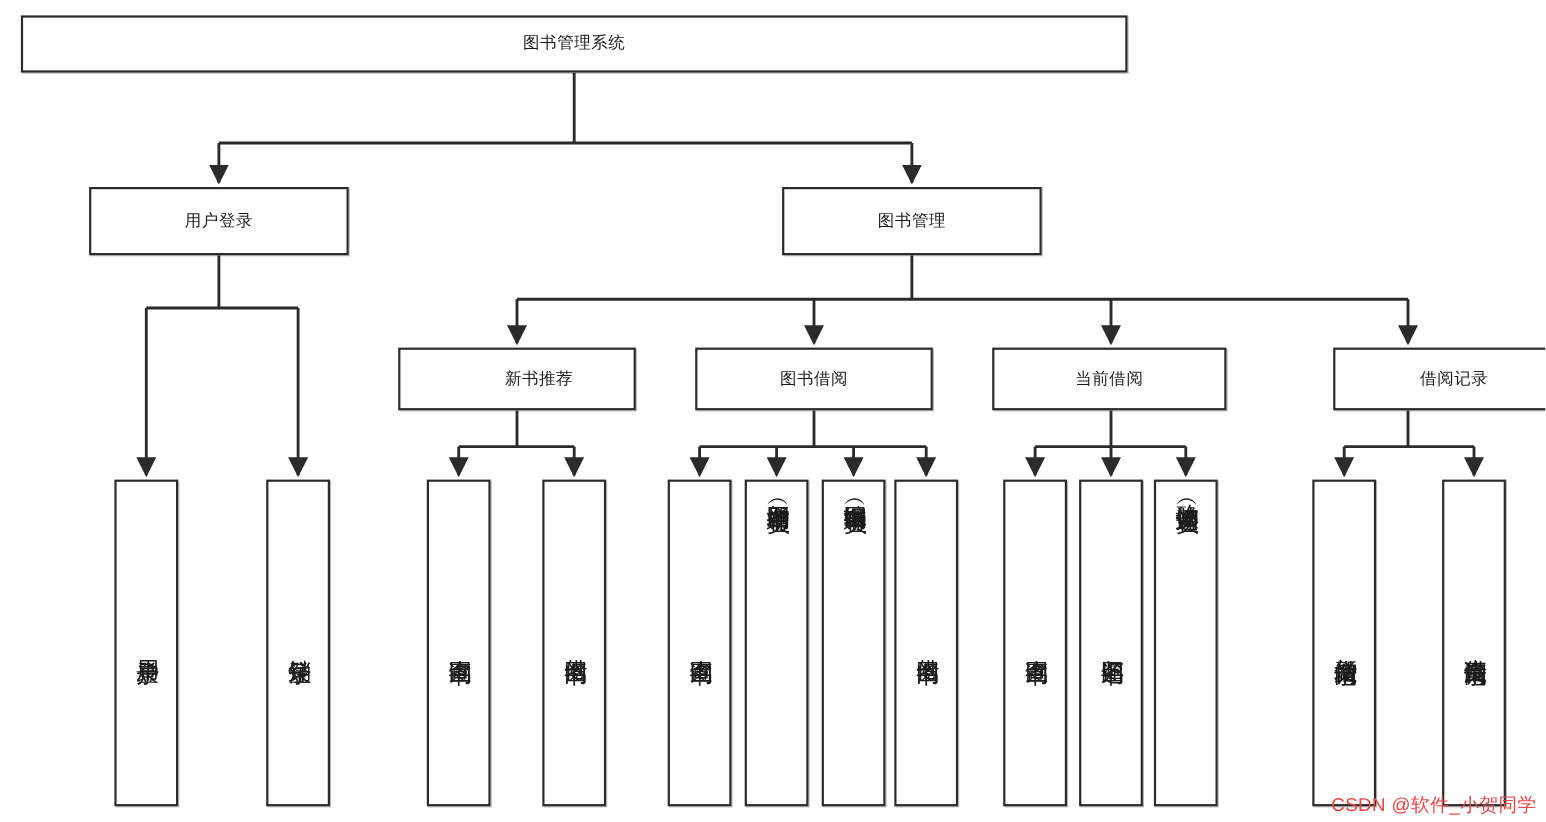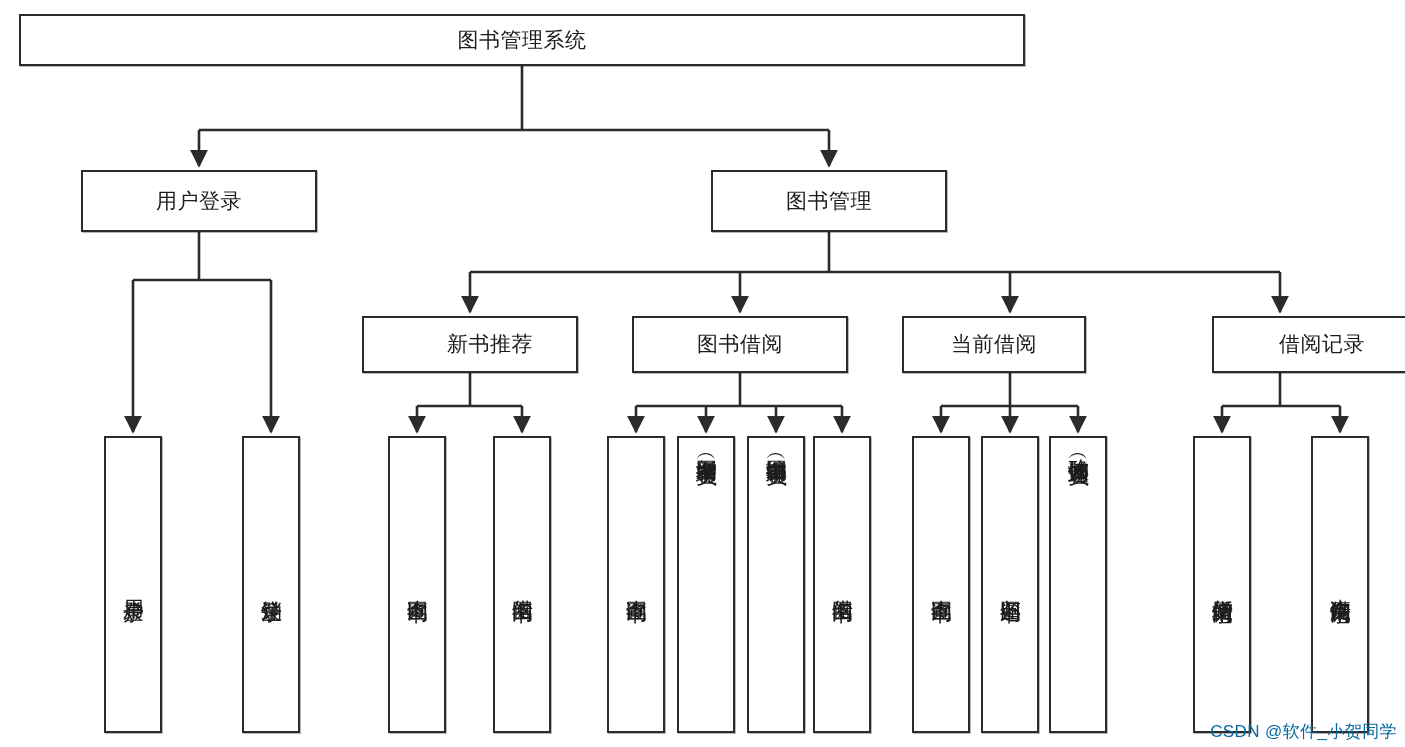--- a/index.html
+++ b/index.html
@@ -30,21 +30,21 @@
     box-sizing: border-box;
     border: 2px solid #2b2b2b;
     background: #ffffff;
     display: flex;
     align-items: center;
     justify-content: center;
     box-shadow: 1px 1px 0 rgba(0,0,0,0.28);
   }
   .node .label {
     color: #1c1c1c;
-    font-size: 21px;
+    font-size: 15px;
     line-height: 1.15;
     letter-spacing: 0.5px;
     white-space: nowrap;
   }
   
   .node.vert {
     align-items: flex-start;
     justify-content: center;
     padding-top: 4px;
   }
@@ -60,21 +60,21 @@
   
   .node.vert.center {
     align-items: center;
     padding-top: 0;
   }
   #watermark {
     position: absolute;
     right: 8px;
     bottom: 4px;
     font-size: 17px;
-    color: #0369a1;
+    color: #ef4444;
     letter-spacing: 0.4px;
     white-space: nowrap;
   }
 </style>
 </head>
 <body>
 
 <div id="canvas">
 
   <svg id="edges" viewBox="0 0 1405 747">
@@ -140,21 +140,21 @@
   </div>
 
   <div class="node" style="left:362px; top:316px; width:216px; height:57px;padding-left:40px;">
     <span class="label">新书推荐</span>
   </div>
 
   <div class="node" style="left:632px; top:316px; width:216px; height:57px;text-align:center;">
     <span class="label">图书借阅</span>
   </div>
 
-  <div class="node" style="left:902px; top:316px; width:184px; height:57px;">
+  <div class="node" style="left:902px; top:316px; width:213px; height:57px;">
     <span class="label">当前借阅</span>
   </div>
 
   <div class="node" style="left:1212px; top:316px; width:220px; height:57px;">
     <span class="label">借阅记录</span>
   </div>
 
   <div class="node vert center" style="left:104px; top:436px; width:58px; height:297px;">
     <span class="label">用户登录</span>
   </div>

